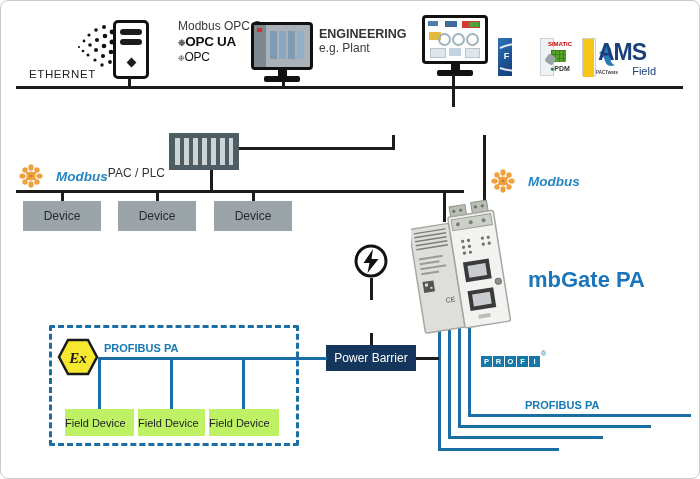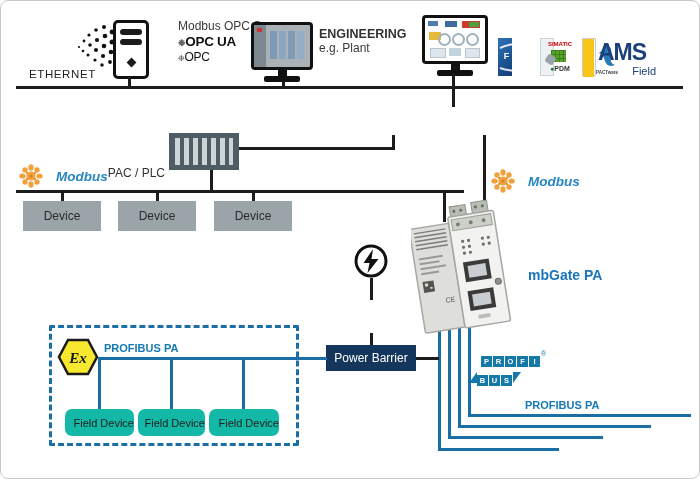--- a/index.html
+++ b/index.html
@@ -6,21 +6,21 @@
   #stage{position:relative;width:700px;height:479px;background:#fff;border:1.5px solid #c9c9c9;
          border-radius:8px;overflow:hidden;box-sizing:border-box;}
   .hl,.vl{position:absolute;background:#1c1c1c;}
   .hl{height:2.5px;} .vl{width:2.5px;}
   .bhl,.bvl{position:absolute;background:#1b6da6;}
   .bhl{height:2.5px;} .bvl{width:2.5px;}
   .lbl{position:absolute;color:#3a3a3a;}
   .slatebox{position:absolute;background:#4e5d63;color:#fff;display:flex;align-items:center;justify-content:center;font-size:13px;}
   .graybox{position:absolute;background:#9ba4a8;color:#2b2b2b;display:flex;align-items:center;justify-content:center;font-size:12px;}
   .navybox{position:absolute;background:#14365c;color:#fff;display:flex;flex-direction:column;align-items:center;justify-content:center;font-size:12px;line-height:1.25;}
-  .fdev{position:absolute;background:#14b8a6;color:#222;display:flex;align-items:center;justify-content:flex-end;font-size:11px;border-radius:7px;}
+  .fdev{position:absolute;background:#bef264;color:#222;display:flex;align-items:center;justify-content:flex-start;font-size:11px;}
   .monitor{position:absolute;}
   .mon-screen{border:3px solid #111;border-radius:4px;background:#fff;overflow:hidden;position:relative;}
   .mon-neck{width:9px;height:6px;background:#111;margin:0 auto;}
   .mon-base{width:36px;height:6px;background:#111;border-radius:2px;margin:0 auto;}
   .modbus-logo{position:absolute;display:flex;align-items:center;gap:18px;}
   .modbus-txt{font-size:13.5px;font-weight:bold;font-style:italic;color:#2787c3;margin-left:-6px;}
   .tile{width:11px;height:11px;background:#1478a8;color:#fff;font-size:7.5px;font-weight:bold;
         display:inline-flex;align-items:center;justify-content:center;margin-right:1px;}
   .cap{width:8px;height:11px;background:#1478a8;display:inline-block;}
   .cap.lead{clip-path:polygon(100% 0,100% 100%,0 100%);}
@@ -265,21 +265,21 @@
       </g>
       <rect x="53" y="63" width="26" height="20" fill="#3a3a3a"></rect>
       <rect x="57" y="67" width="18" height="12" fill="#c9cdd1"></rect>
       <rect x="53" y="92" width="26" height="20" fill="#3a3a3a"></rect>
       <rect x="57" y="96" width="18" height="12" fill="#c9cdd1"></rect>
       <circle cx="85" cy="87" r="3" fill="#8e8e8a" stroke="#6a6a66"></circle>
       <rect x="60" y="117" width="12" height="4" fill="#b9beb5"></rect>
     </g>
   </svg>
 
-  <div class="lbl" style="left:527px;top:266px;font-size:14px;font-weight:bold;color:#1a75ba;">mbGate PA</div>
+  <div class="lbl" style="left:527px;top:266px;font-size:22px;font-weight:bold;color:#1a75ba;">mbGate PA</div>
 
   <svg class="mini" style="left:352px;top:242px;" width="36" height="36" viewBox="0 0 36 36">
     <circle cx="18" cy="18" r="15" fill="#fff" stroke="#111" stroke-width="3"></circle>
     <polygon points="20,6 10.5,20 16.5,20 14.5,30 25.5,16 18.5,16" fill="#111"></polygon>
   </svg>
   <div class="vl" style="left:369px;top:277px;height:22px;"></div>
 
   <div class="vl" style="left:369px;top:332px;height:12px;"></div>
   <div class="navybox" style="left:325px;top:344px;width:90px;height:26px;">
     <span>Power Barrier</span>
@@ -306,20 +306,17 @@
     <span>Field Device</span>
     </div>
   <div class="fdev" style="left:208px;top:408px;width:70px;height:27px;">
     <span>Field Device</span>
     </div>
 
   <div class="mini" style="left:468px;top:349px;">
     <div style="margin-left:12px;white-space:nowrap;">
       <span class="tile">P</span><span class="tile">R</span><span class="tile">O</span><span class="tile">F</span><span class="tile">I</span><span style="font-size:7px;color:#1478a8;vertical-align:top;">®</span>
     </div>
-    <div style="margin-top:1px;white-space:nowrap;">
-      <span class="cap lead"></span><span class="tile">B</span><span class="tile">U</span><span class="tile">S</span><span class="cap tail"></span>
-    </div>
   </div>
 
   <div class="lbl" style="left:524px;top:398px;font-size:11px;font-weight:bold;color:#1779b5;">PROFIBUS PA</div>
 
 </div>
 
 </body></html>

